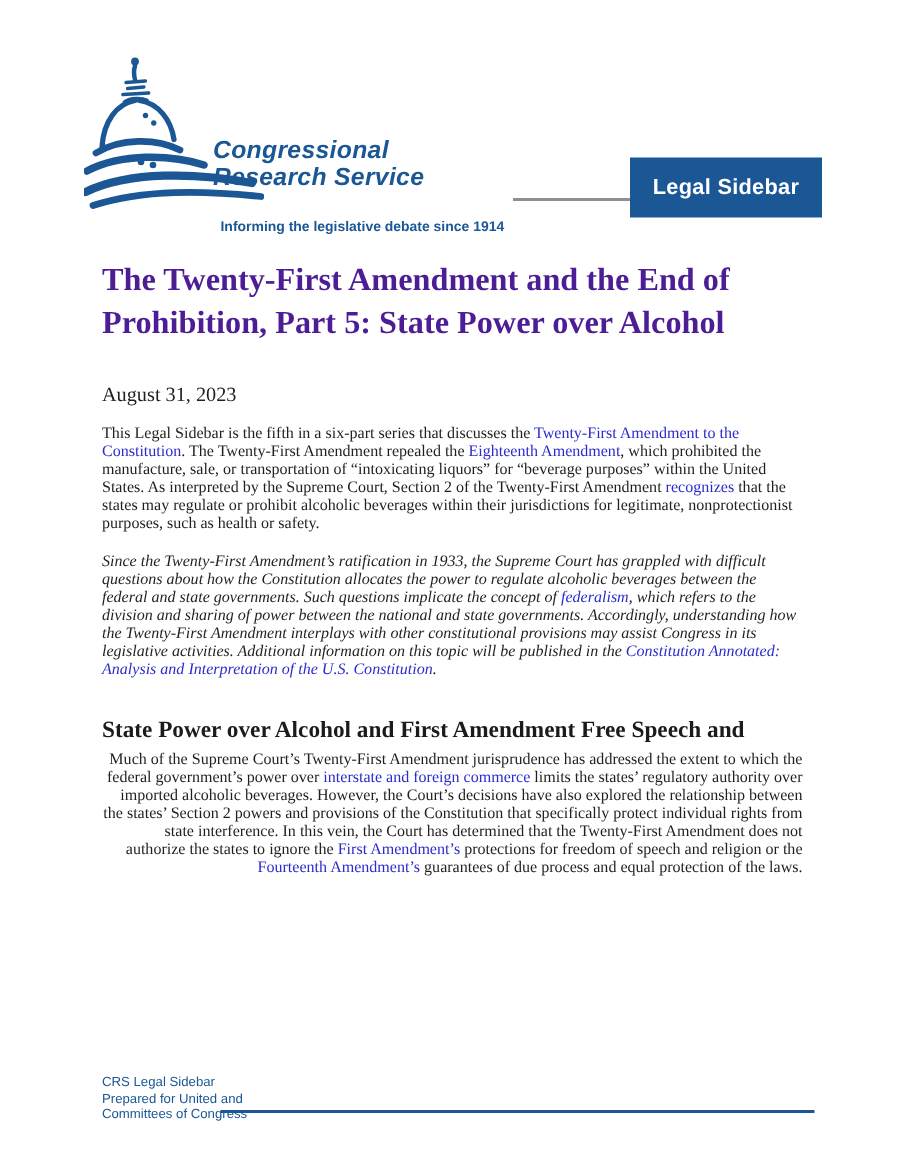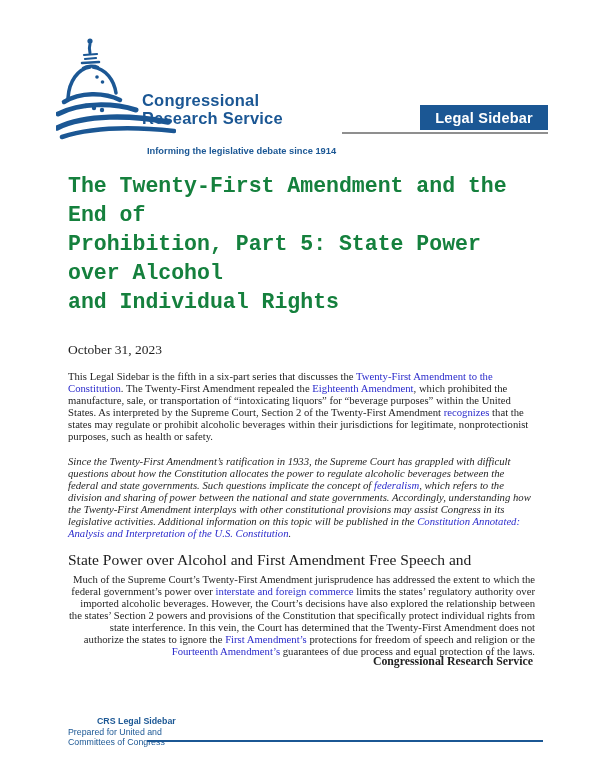--- a/index.html
+++ b/index.html
@@ -11,55 +11,55 @@
   html,body{margin:0;padding:0;background:#fff;}
   .page{
     position:relative;width:600px;height:777px;margin:0 auto;
     background:#ffffff;overflow:hidden;
     font-family:"Liberation Serif",serif;color:var(--text);
   }
   
   .logo-dome{position:absolute;left:56px;top:36px;width:120px;height:104px;}
   .logo-name{
     position:absolute;left:142px;top:92px;
-    font-family:"Liberation Sans",sans-serif;font-weight:bold;
+    font-family:"Liberation Sans",sans-serif;font-weight:bold;font-style:italic;
     font-size:16.5px;line-height:17.5px;letter-spacing:0.2px;color:var(--crs-blue);
     white-space:nowrap;
   }
   .logo-tagline{
     position:absolute;left:147px;top:125px;
     font-family:"Liberation Sans",sans-serif;font-weight:bold;
     font-size:9.3px;color:var(--crs-blue);white-space:nowrap;margin-top:21px;
   }
   .header-rule{position:absolute;left:342px;top:132px;width:206px;height:2px;background:var(--rule-gray);}
   .badge{
-    position:absolute;left:420px;top:105px;width:128px;height:25px;
+    position:absolute;left:420px;top:105px;width:128px;height:40px;
     background:var(--crs-blue);color:#fff;
     font-family:"Liberation Sans",sans-serif;font-weight:bold;font-size:14.5px;
     display:flex;align-items:center;justify-content:center;letter-spacing:0.2px;
   }
   
   .content{position:absolute;left:68px;top:172px;width:467px;}
-  .doc-title{font-weight:bold;font-size:21.5px;line-height:29px;color:#15803d;font-family:Liberation Mono, monospace;}
+  .doc-title{font-weight:bold;font-size:21.5px;line-height:29px;color:#4c1d95;}
   .doc-date{margin-top:25px;font-size:13.5px;}
   p.body{margin:13px 0 0 0;font-size:10.7px;line-height:11.9px;}
   p.body.p2{margin-top:14px;font-style:italic;}
   p.body.p3{margin-top:4px;text-align:right;}
-  h2.section{margin:10px 0 0 0;font-weight:normal;font-size:15.5px;line-height:20.5px;color:#1b1b1b;}
+  h2.section{margin:24px 0 0 0;font-weight:bold;font-size:15.5px;line-height:20.5px;color:#1b1b1b;}
   a.doc-link{color:var(--link-blue);text-decoration:none;cursor:pointer;}
   
   .footer-right{position:absolute;right:67px;top:654px;text-align:right;}
   .f-org{font-weight:bold;font-size:11.8px;line-height:15.5px;}
   .f-url,.f-id{font-size:11.3px;line-height:15.5px;color:var(--text);text-decoration:none;display:block;}
   .footnote{
     position:absolute;left:68px;top:716px;
     font-family:"Liberation Sans",sans-serif;font-size:8.8px;line-height:10.5px;
     color:var(--crs-blue);
   }
-  .fn-title{font-weight:bold;margin-left:29px;}
+  .fn-title{font-weight:normal;}
   .bottom-rule{position:absolute;left:147px;top:740px;width:396px;height:2px;background:var(--crs-blue);}
 </style>
 </head>
 <body>
 
 <div class="page">
 
   <div class="logo-dome">
     <svg width="120" height="104" viewBox="0 0 120 104" fill="none" xmlns="http://www.w3.org/2000/svg">
       <g stroke="#1b5794" stroke-linecap="round" fill="none">
@@ -93,37 +93,35 @@
     <div>Research Service</div>
   </div>
   <div class="logo-tagline">Informing the legislative debate since 1914</div>
   <div class="header-rule"></div>
   <div class="badge">Legal Sidebar</div>
 
   <div class="content">
     <div class="doc-title">
       <div>The Twenty-First Amendment and the End of</div>
       <div>Prohibition, Part 5: State Power over Alcohol</div>
-      <div>and Individual Rights</div>
     </div>
 
-    <div class="doc-date">October 31, 2023</div>
+    <div class="doc-date">August 31, 2023</div>
 
     <p class="body p1"><span>This Legal Sidebar is the fifth in a six-part series that discusses the </span><a class="doc-link" href="#">Twenty-First Amendment to the Constitution</a><span>. The Twenty-First Amendment repealed the </span><a class="doc-link" href="#">Eighteenth Amendment</a><span>, which prohibited the manufacture, sale, or transportation of “intoxicating liquors” for “beverage purposes” within the United States. As interpreted by the Supreme Court, Section 2 of the Twenty-First Amendment </span><a class="doc-link" href="#">recognizes</a><span> that the states may regulate or prohibit alcoholic beverages within their jurisdictions for legitimate, nonprotectionist purposes, such as health or safety.</span></p>
     <p class="body p2"><span>Since the Twenty-First Amendment’s ratification in 1933, the Supreme Court has grappled with difficult questions about how the Constitution allocates the power to regulate alcoholic beverages between the federal and state governments. Such questions implicate the concept of </span><a class="doc-link" href="#">federalism</a><span>, which refers to the division and sharing of power between the national and state governments. Accordingly, understanding how the Twenty-First Amendment interplays with other constitutional provisions may assist Congress in its legislative activities. Additional information on this topic will be published in the </span><a class="doc-link" href="#">Constitution Annotated: Analysis and Interpretation of the U.S. Constitution</a><span>.</span></p>
 
     <h2 class="section">
       <div>State Power over Alcohol and First Amendment Free Speech and</div>
     </h2>
 
     <p class="body p3"><span>Much of the Supreme Court’s Twenty-First Amendment jurisprudence has addressed the extent to which the federal government’s power over </span><a class="doc-link" href="#">interstate and foreign commerce</a><span> limits the states’ regulatory authority over imported alcoholic beverages. However, the Court’s decisions have also explored the relationship between the states’ Section 2 powers and provisions of the Constitution that specifically protect individual rights from state interference. In this vein, the Court has determined that the Twenty-First Amendment does not authorize the states to ignore the </span><a class="doc-link" href="#">First Amendment’s</a><span> protections for freedom of speech and religion or the </span><a class="doc-link" href="#">Fourteenth Amendment’s</a><span> guarantees of due process and equal protection of the laws.</span></p>
   </div>
 
   <div class="footer-right">
-    <div class="f-org">Congressional Research Service</div>
   </div>
 
   <div class="footnote">
     <div class="fn-title">CRS Legal Sidebar</div>
     <div>Prepared for United and</div>
     <div>Committees of Congress</div>
   </div>
   <div class="bottom-rule"></div>
 
 </div>

